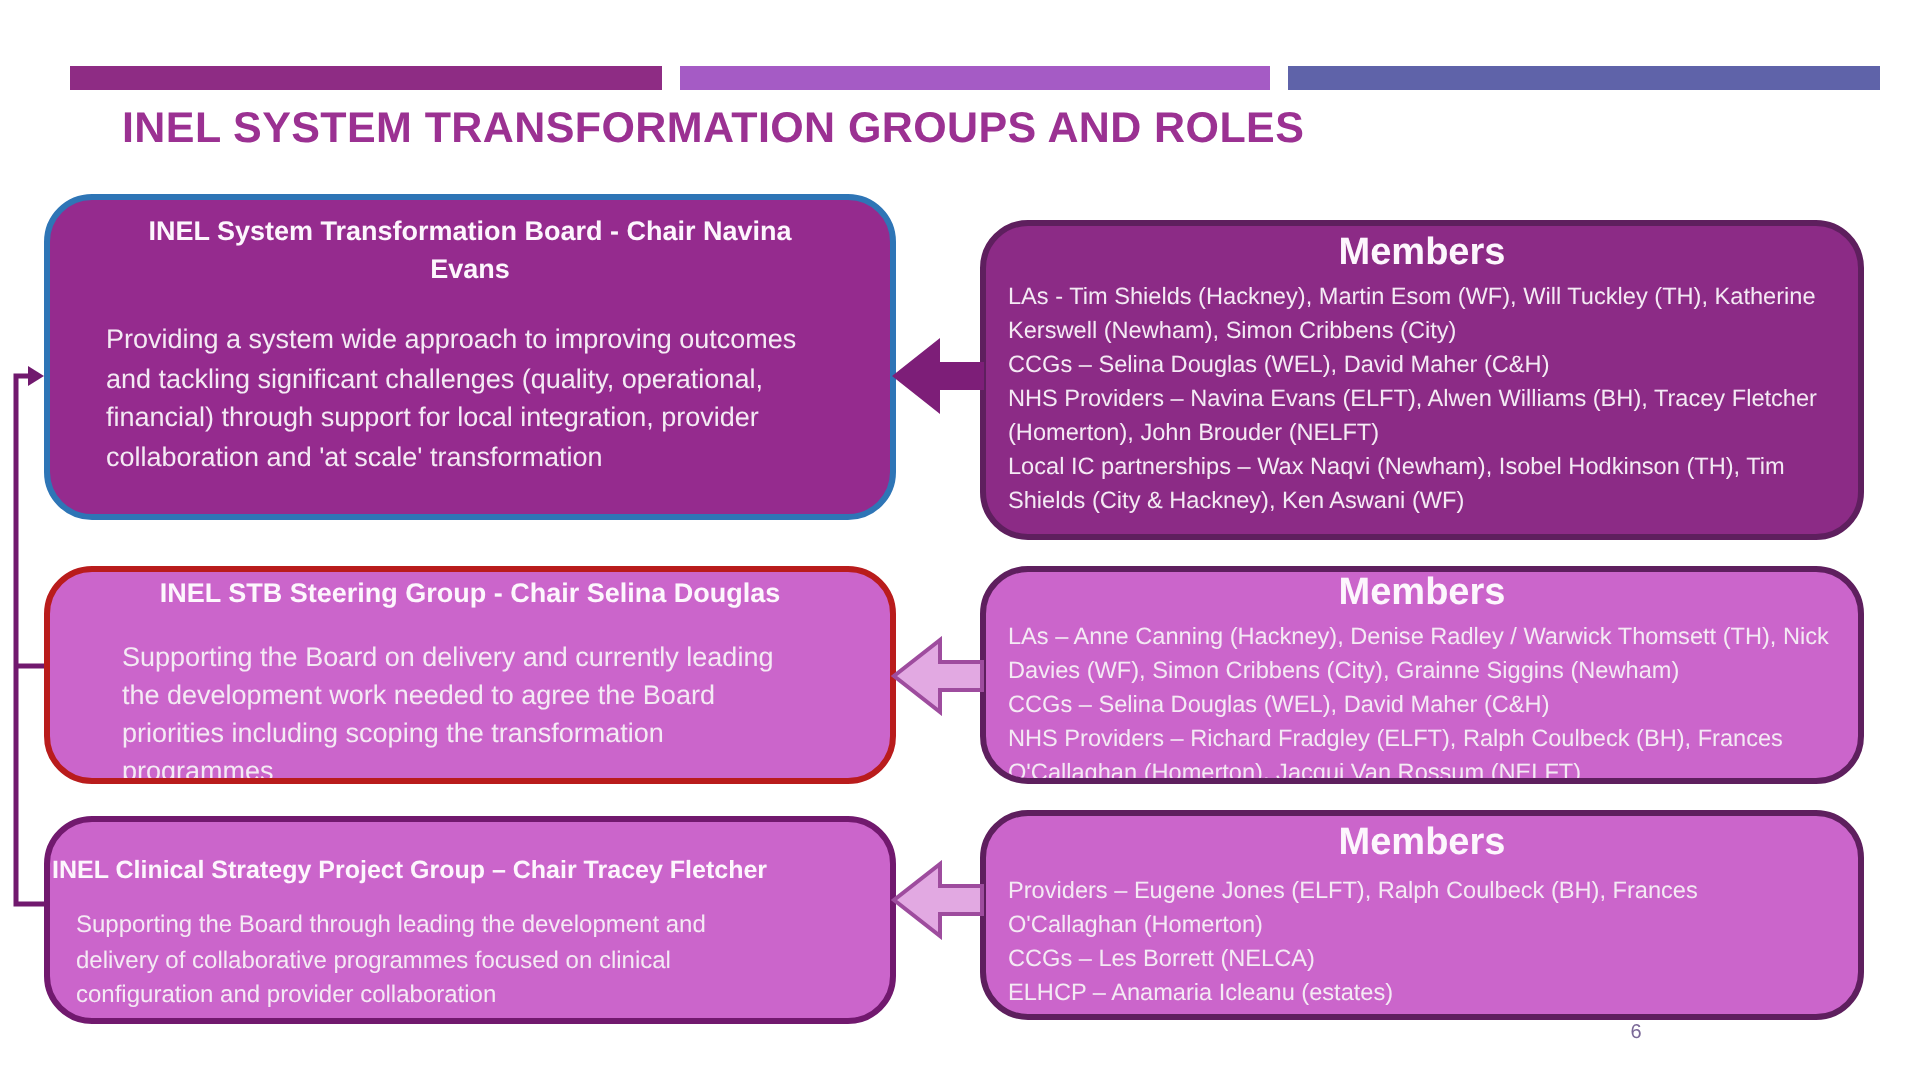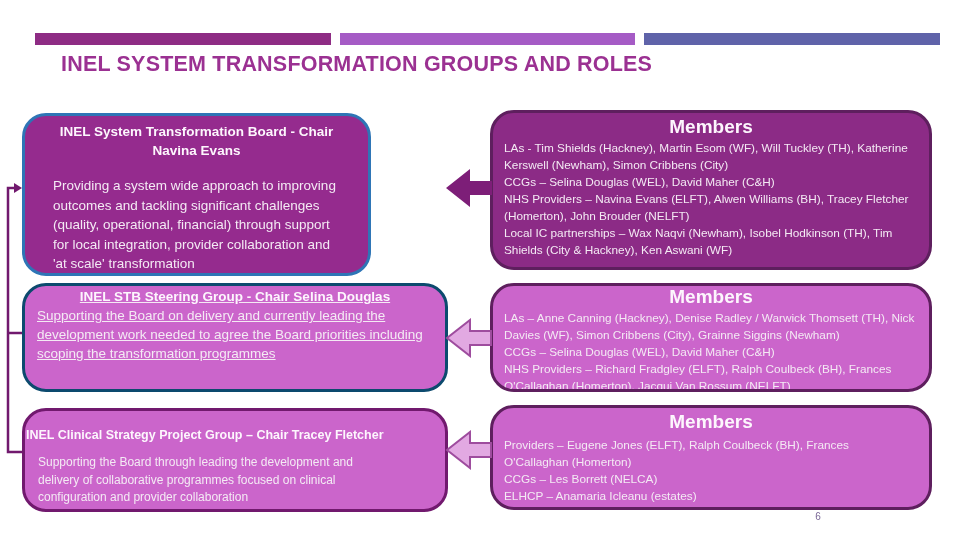--- a/index.html
+++ b/index.html
@@ -19,40 +19,40 @@
     white-space:nowrap;
   }
   .box{
     position:absolute;border-radius:24px;box-sizing:border-box;
     color:#F4EAF4;overflow:hidden;
   }
   .box-title{font-weight:bold;text-align:center;color:#FDF6FD;}
   .box-body{text-align:left;}
   
   .box-r1-left{
-    left:22px;top:113px;width:349px;height:163px;
+    left:22px;top:97px;width:426px;height:163px;
     background:#952B8E;border:3px solid #2E75B6;
   }
   .box-r1-left .box-title{margin-top:6px;font-size:13.5px;line-height:19px;padding:0 30px;}
   .box-r1-left .box-body{margin-top:16px;font-size:13.5px;line-height:19.5px;padding:0 28px;}
   .box-r1-right{
     left:490px;top:110px;width:442px;height:160px;
     background:#8C2B86;border:3px solid #5E1F5E;
   }
   .members-heading{font-weight:bold;text-align:center;font-size:19px;color:#FDF6FD;}
   .members-body{font-size:11.8px;line-height:17px;text-align:left;padding:0 14px 0 11px;}
   .box-r1-right .members-heading{margin-top:3px;}
   .box-r1-right .members-body{margin-top:2px;}
   
   .box-r2-left{
     left:22px;top:283px;width:426px;height:109px;
-    background:#CB65CB;border:3px solid #0c4a6e;text-decoration:underline;
+    background:#CB65CB;border:3px solid #b91c1c;
   }
   .box-r2-left .box-title{margin-top:2px;font-size:13.5px;line-height:18px;}
-  .box-r2-left .box-body{font-size:13.5px;line-height:19px;padding:0 12px;}
+  .box-r2-left .box-body{margin-top:13px;font-size:13.5px;line-height:19px;padding:0 36px;}
   .box-r2-right{
     left:490px;top:283px;width:442px;height:109px;
     background:#CB65CB;border:3px solid #5E1F5E;
   }
   .box-r2-right .members-heading{margin-top:0;}
   .box-r2-right .members-body{margin-top:2px;}
   
   .box-r3-left{
     left:22px;top:408px;width:426px;height:104px;
     background:#CB65CB;border:3px solid #71196E;

